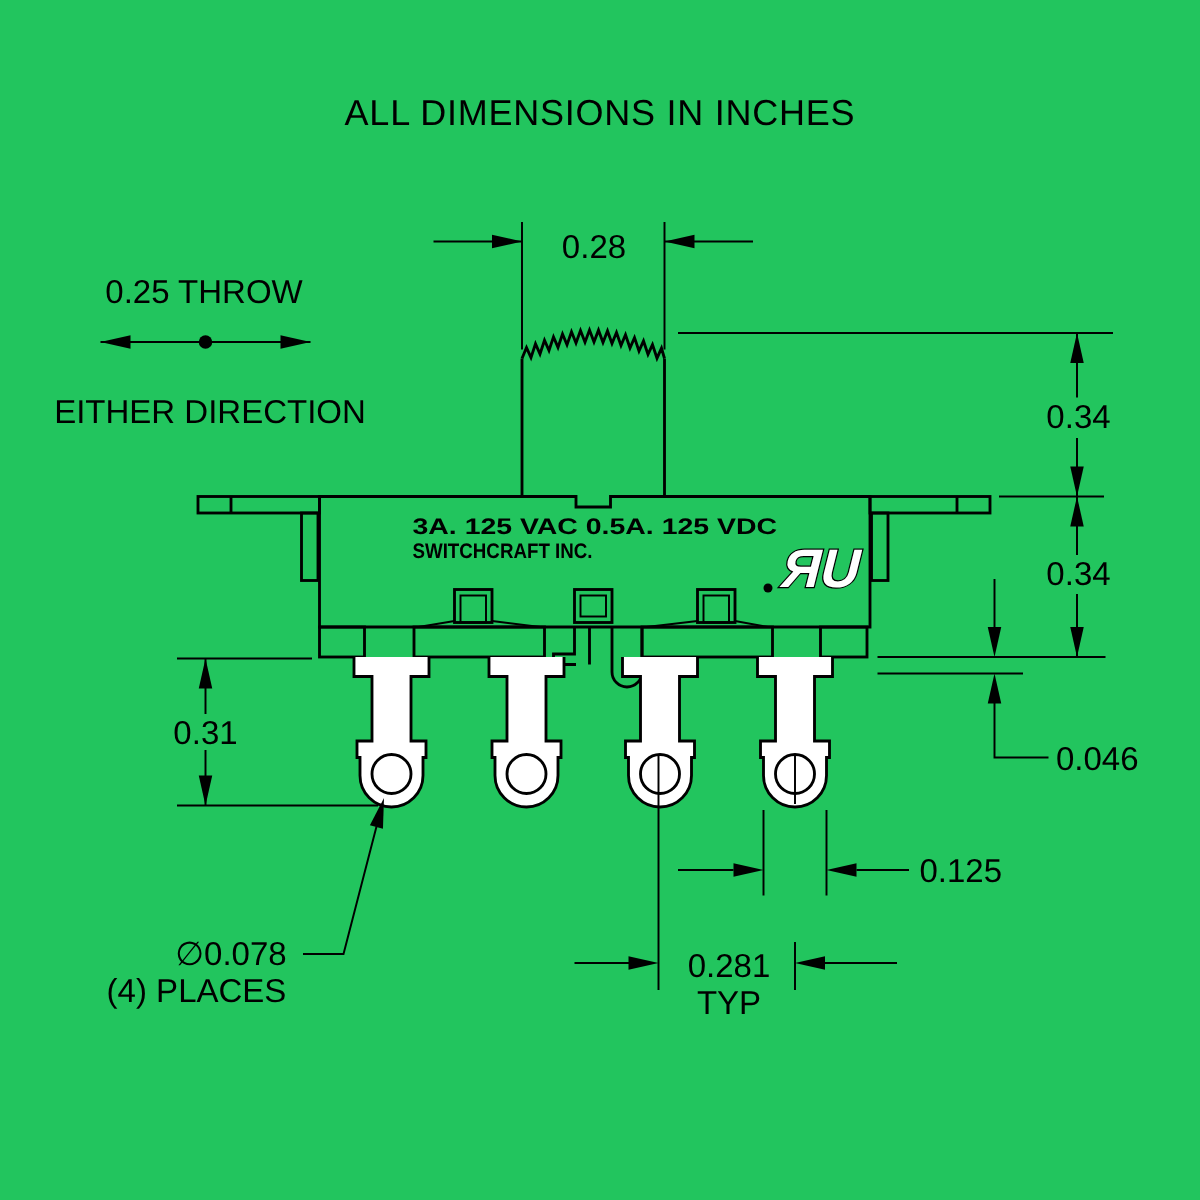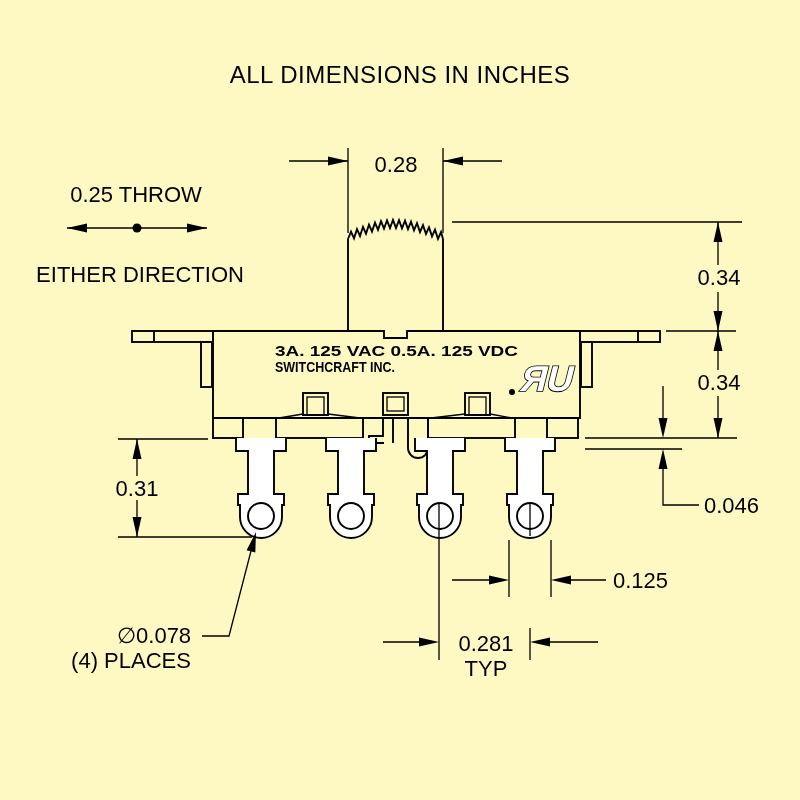--- a/index.html
+++ b/index.html
@@ -1,16 +1,16 @@
 <!DOCTYPE html>
 <html><head>
 <meta charset="utf-8">
 <style>
   html,body{margin:0;padding:0;background:#fff;}
-  .stage{width:800px;height:800px;background:#fef9c3;position:relative;font-family:"Liberation Sans",sans-serif;}
+  .stage{width:800px;height:800px;background:#22c55e;position:relative;font-family:"Liberation Sans",sans-serif;}
   svg{display:block;}
   .ln{fill:none;stroke:#000;stroke-width:1.9;stroke-linejoin:miter;stroke-linecap:butt;}
   .lnw{fill:#fff;stroke:#000;stroke-width:1.9;stroke-linejoin:miter;}
   .dl{fill:none;stroke:#000;stroke-width:1.3;}
   .ah{fill:#000;stroke:none;}
   text{fill:#000;font-family:"Liberation Sans",sans-serif;}
   .ttl{font-size:24px;letter-spacing:0.5px;}
   .dim{font-size:22px;}
   .mark1{font-size:15px;font-weight:bold;}
   .mark2{font-size:14px;font-weight:bold;}

